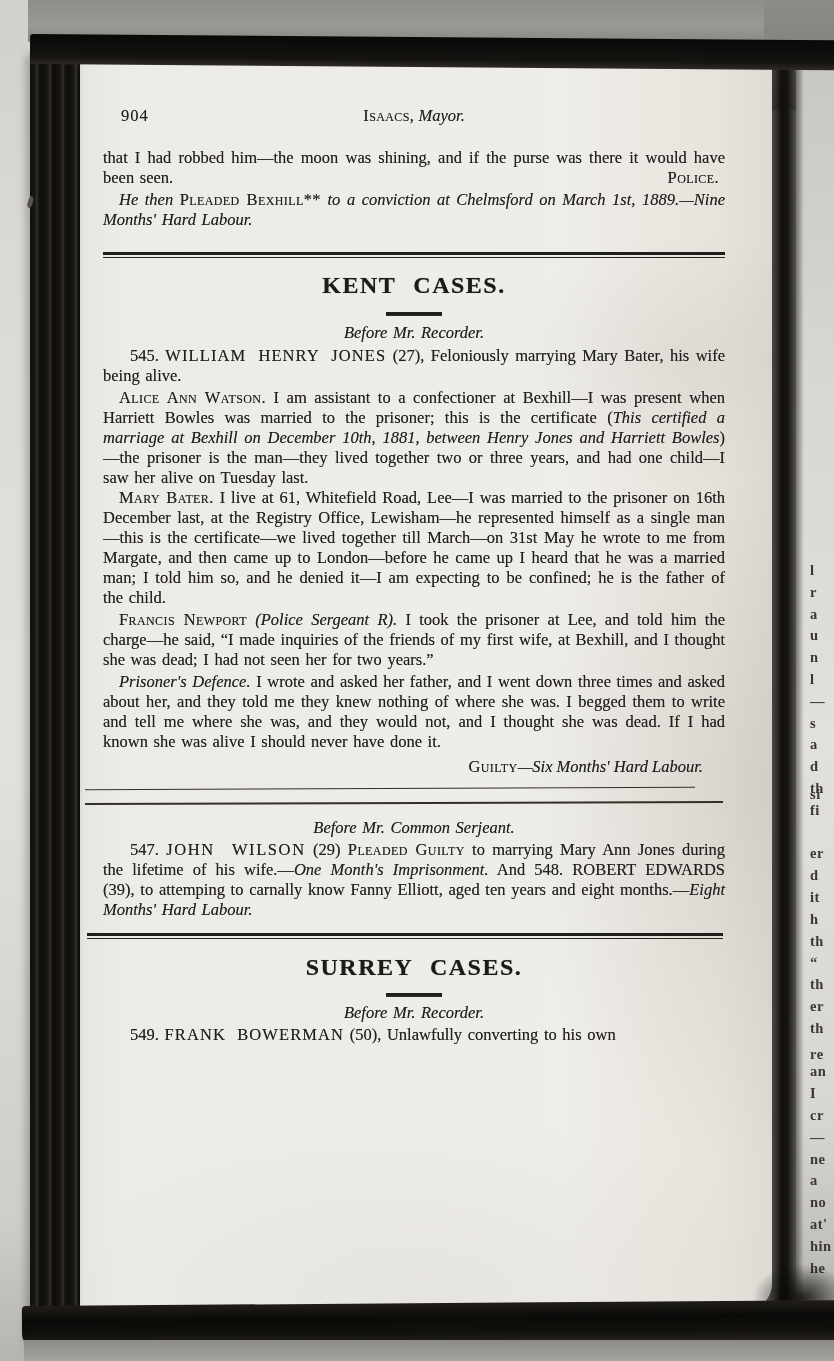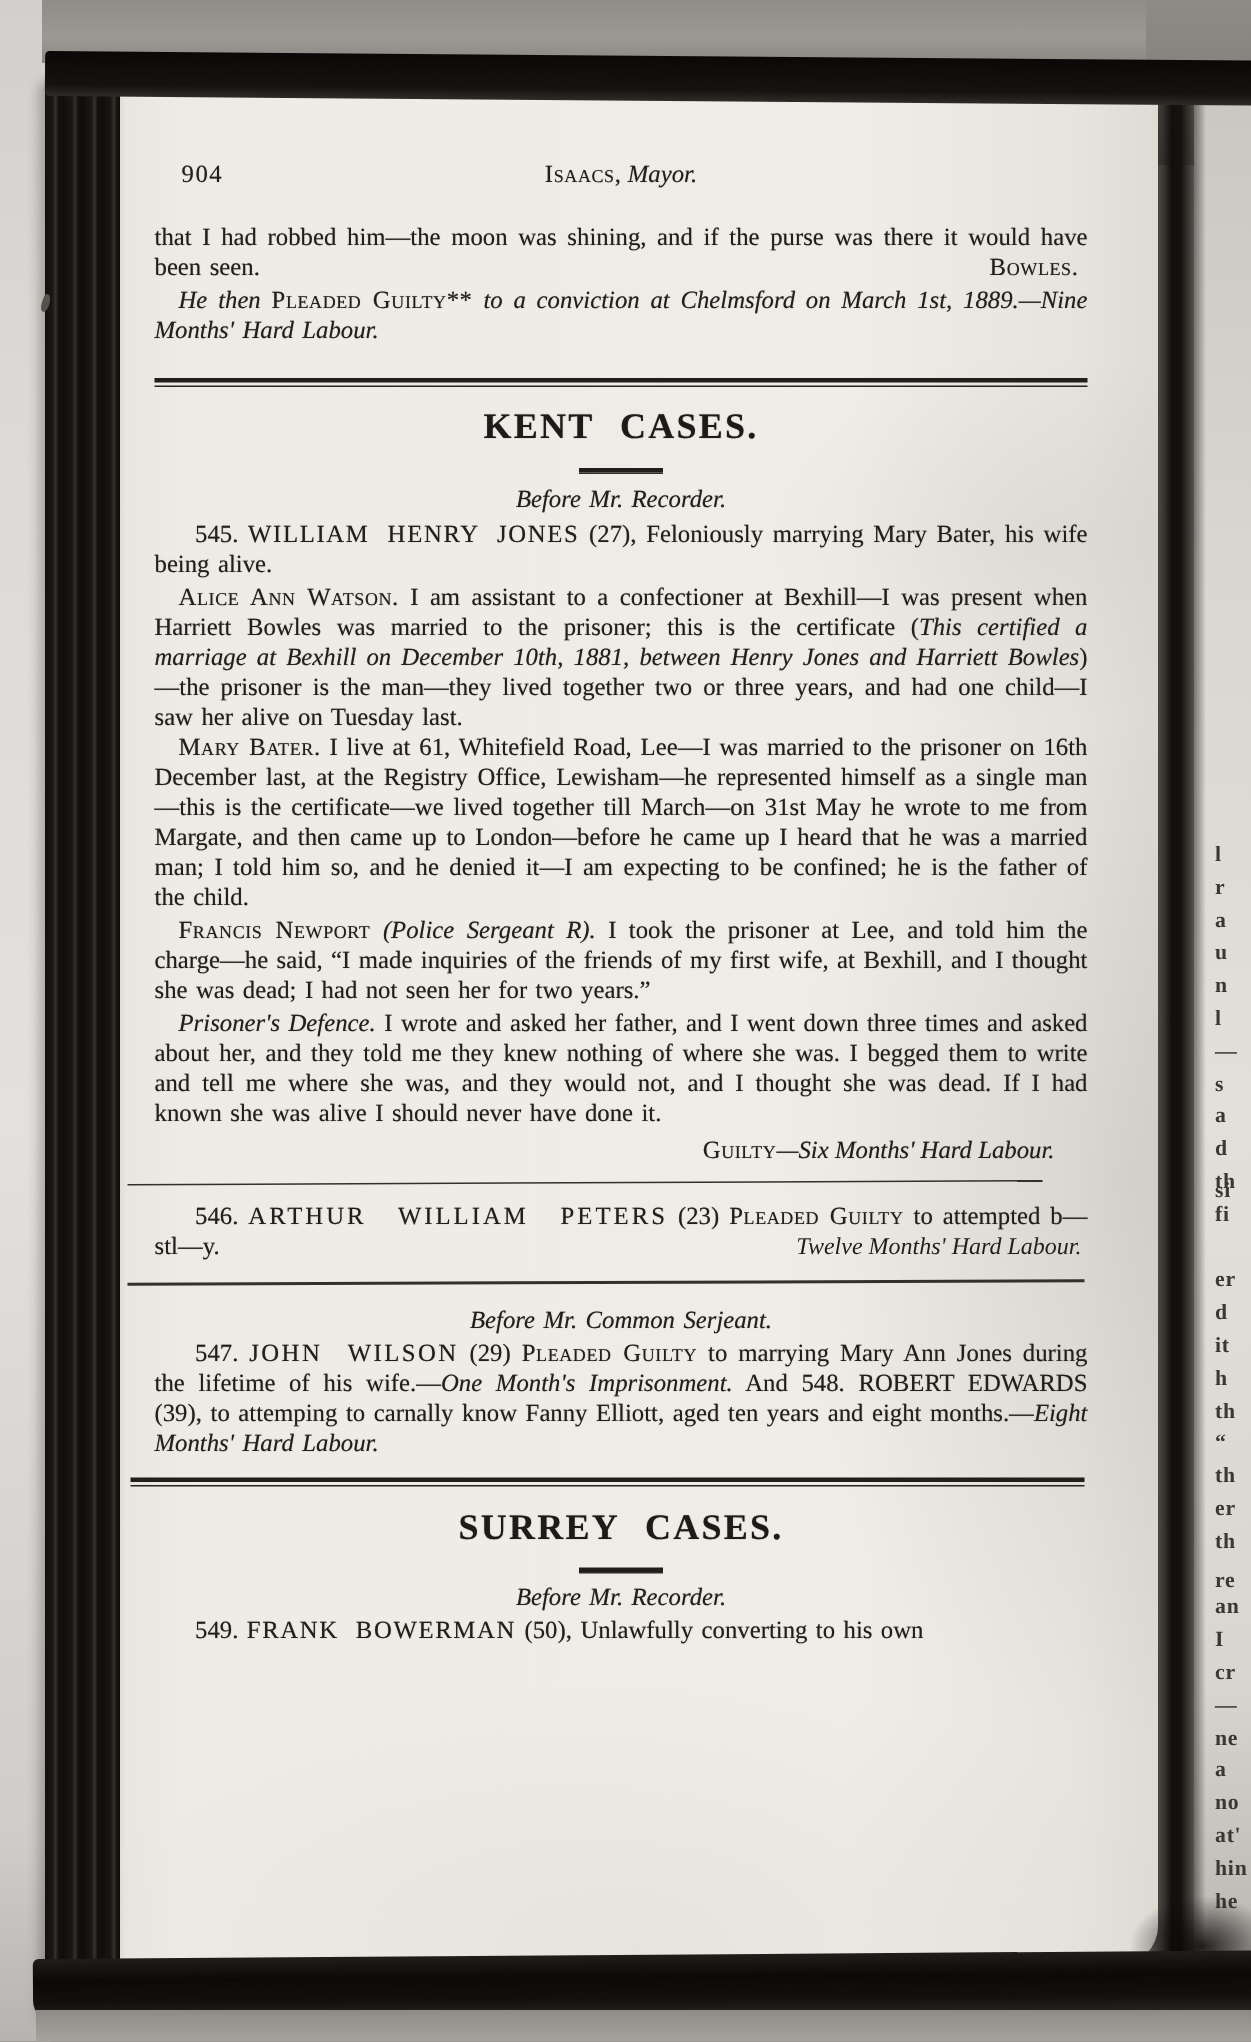--- a/index.html
+++ b/index.html
@@ -124,23 +124,23 @@
 <div class="page-sheet">
   <div class="text-block">
 
     <div class="header-row">
       <span class="page-num">904</span>
       <div class="header-center"><span class="sc">Isaacs,</span><span class="it"> Mayor.</span></div>
     </div>
 
     <p class="body rel" style="margin-top:20px;">
       <span>that I had robbed him—the moon was shining, and if the purse was there it would have been seen.</span>
-      <span class="sc abs-right-bottom" style="right:6px;">Bowles.</span>
+      <span class="sc abs-right-bottom" style="right:6px;">Police.</span>
     </p>
-    <p class="body it ind" style="margin-top:2px;"><span>He then </span><span class="sc" style="font-style:normal;">Pleaded Guilty**</span><span> to a conviction at Chelmsford on March 1st, 1889.—Nine Months' Hard Labour.</span></p>
+    <p class="body it ind" style="margin-top:2px;"><span>He then </span><span class="sc" style="font-style:normal;">Pleaded Bexhill**</span><span> to a conviction at Chelmsford on March 1st, 1889.—Nine Months' Hard Labour.</span></p>
 
     <div class="rule-double" style="margin-top:22px;"></div>
 
     <div class="section-heading" style="margin-top:14px;">KENT CASES.</div>
     <div class="rule-short" style="margin-top:13px;"></div>
 
     <p class="body it center" style="margin-top:7px;">Before Mr. Recorder.</p>
 
     <p class="body ind2" style="margin-top:3px;"><span>545.  </span><span class="caps-name">WILLIAM HENRY JONES</span><span> (27),</span><span> Feloniously marrying Mary Bater, his wife being alive.</span></p>
 
@@ -150,24 +150,20 @@
     <p class="body ind"><span class="sc">Mary Bater.</span><span>  I live at 61, Whitefield Road, Lee—I was married to the prisoner on 16th December last, at the Registry Office, Lewisham—he represented himself as a single man—this is the certificate—we lived together till March—on 31st May he wrote to me from Margate, and then came up to London—before he came up I heard that he was a married man; I told him so, and he denied it—I am expecting to be confined; he is the father of the child.</span></p>
 
     <p class="body ind" style="margin-top:2px;"><span class="sc">Francis Newport</span><span class="it"> (Police Sergeant R).</span><span>  I took the prisoner at Lee, and told him the charge—he said, “I made inquiries of the friends of my first wife, at Bexhill, and I thought she was dead; I had not seen her for two years.”</span></p>
 
     <p class="body ind" style="margin-top:2px;"><span class="it">Prisoner's Defence.</span><span>  I wrote and asked her father, and I went down three times and asked about her, and they told me they knew nothing of where she was.  I begged them to write and tell me where she was, and they would not, and I thought she was dead.  If I had known she was alive I should never have done it.</span></p>
 
     <p class="verdict-line" style="margin-top:5px;"><span class="sc">Guilty</span><span class="it">—Six Months' Hard Labour.</span></p>
 
     <div class="rule-thin" style="margin-top:11px; margin-left:-18px; width:610px; transform:rotate(-0.25deg);"></div>
 
-    <div class="rel" style="margin-top:12px;">
-      <p class="body ind2"><span>546.  </span><span class="caps-name" style="word-spacing:14px; letter-spacing:2px;">ARTHUR WILLIAM PETERS</span><span> (23) </span><span class="sc">Pleaded Guilty</span><span> to attempted b—stl—y.</span></p>
-      <span class="it abs-right-bottom" style="right:4px;">Twelve Months' Hard Labour.</span>
-    </div>
 
     <div class="rule-thin" style="margin-top:13px; margin-left:-18px; width:638px; border-top-width:2px; transform:rotate(-0.2deg);"></div>
 
     <p class="body it center" style="margin-top:14px;">Before Mr. Common Serjeant.</p>
 
     <p class="body ind2" style="margin-top:2px;"><span>547.  </span><span class="caps-name" style="word-spacing:10px; letter-spacing:1.6px;">JOHN WILSON</span><span> (29) </span><span class="sc">Pleaded Guilty</span><span> to marrying Mary Ann Jones during the lifetime of his wife.—</span><span class="it">One Month's Imprisonment.</span><span> And 548.  ROBERT EDWARDS (39), to attemping to carnally know Fanny Elliott, aged ten years and eight months.—</span><span class="it">Eight Months' Hard Labour.</span></p>
 
     <div class="rule-double" style="margin-top:13px; margin-left:-16px; width:636px;"></div>
 
     <div class="section-heading" style="margin-top:15px;">SURREY CASES.</div>

